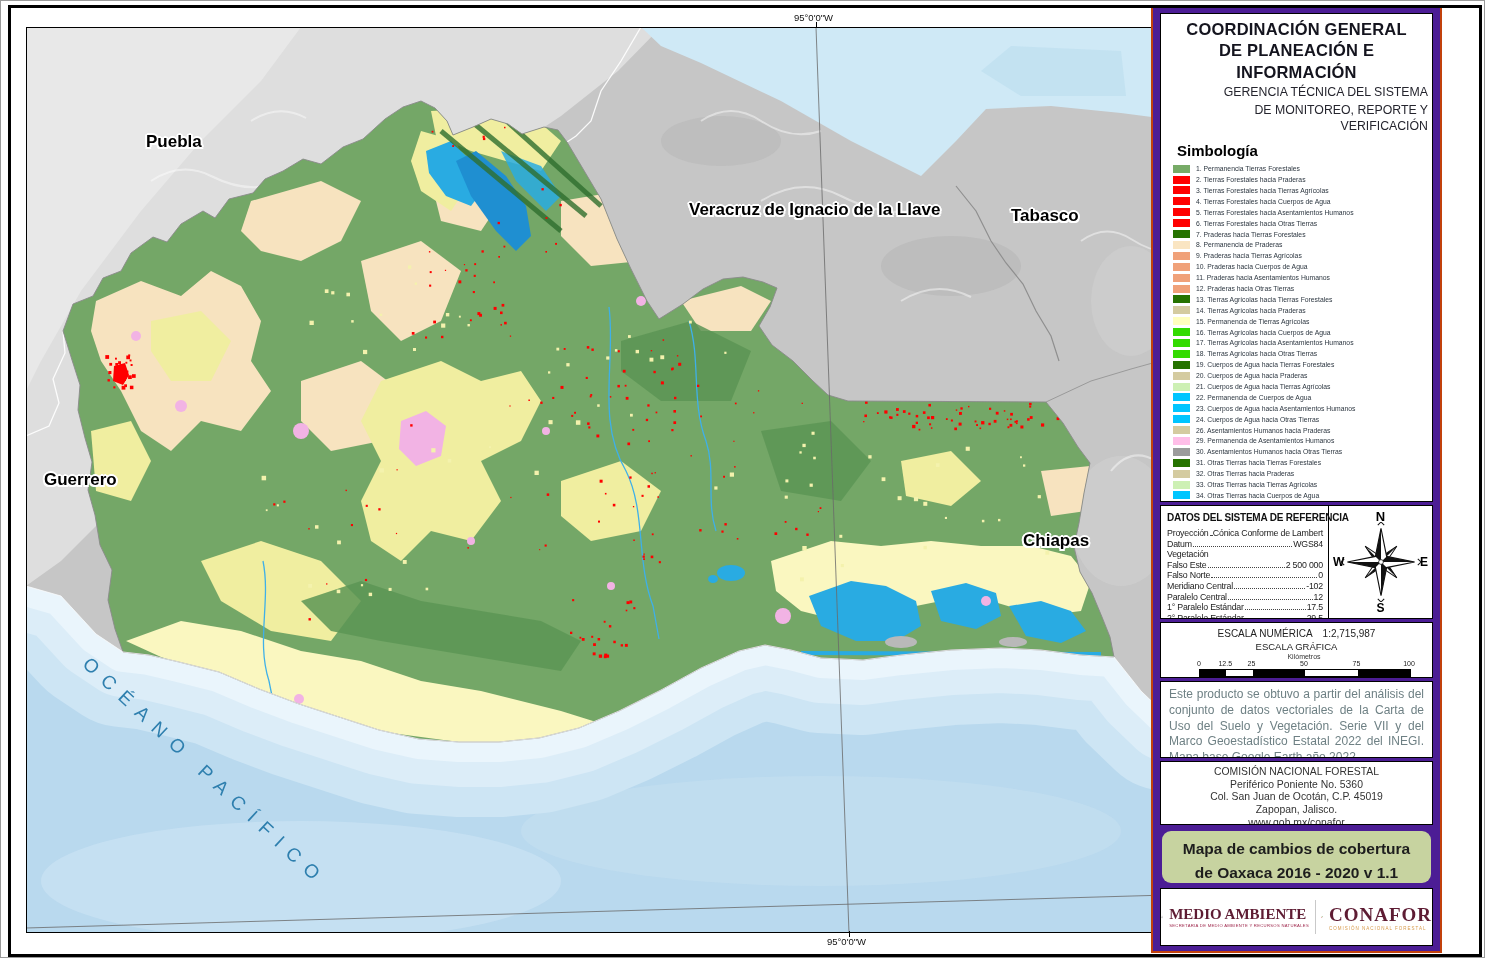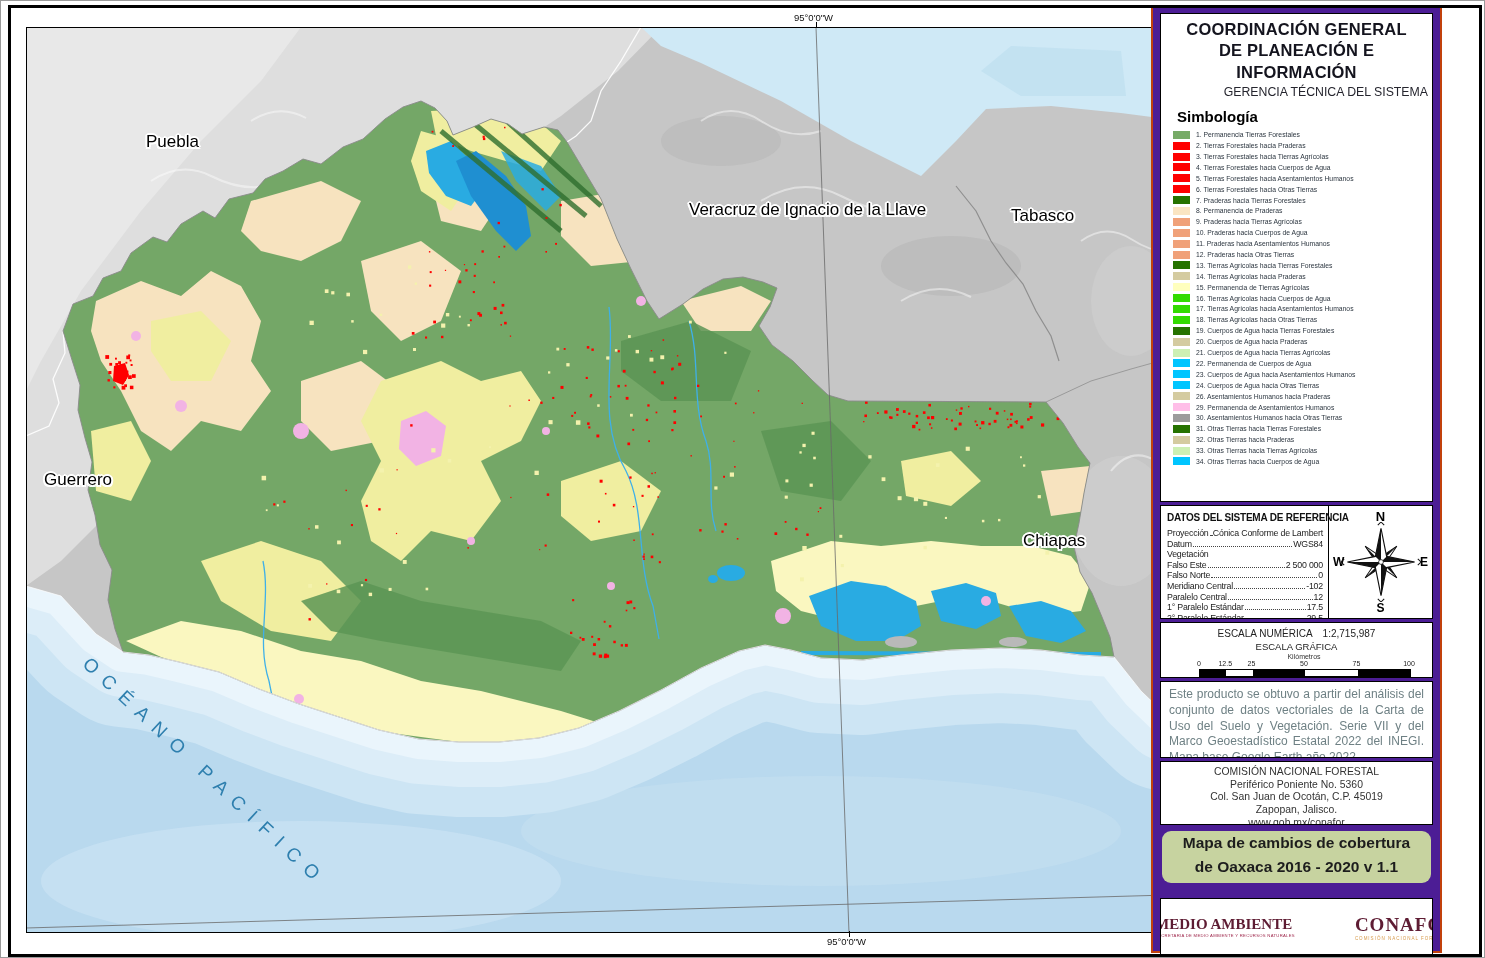--- a/index.html
+++ b/index.html
@@ -2,21 +2,21 @@
 <html><head>
 <meta charset="utf-8">
 <style>
   html,body{margin:0;padding:0;background:#fff;font-family:"Liberation Sans",sans-serif;}
   .canvas{position:relative;width:1483px;height:956px;background:#fff;border:1px solid #9a9a9a;overflow:hidden;}
   .page-frame{position:absolute;left:7px;top:4px;width:1468px;height:946px;border:3px solid #000;pointer-events:none;z-index:50;}
   
   .map-wrap{position:absolute;left:25px;top:26px;width:1141px;height:906px;}
   .map-wrap svg{position:absolute;left:0;top:0;}
   .map-frame{position:absolute;left:25px;top:26px;width:1139px;height:904px;border:1.5px solid #000;z-index:20;pointer-events:none;}
-  .mlabel{position:absolute;font-weight:normal;font-size:17px;color:#000;z-index:21;white-space:nowrap;
+  .mlabel{position:absolute;font-weight:bold;font-size:17px;color:#000;z-index:21;white-space:nowrap;
           text-shadow:-1.5px -1.5px 0 #fff,1.5px -1.5px 0 #fff,-1.5px 1.5px 0 #fff,1.5px 1.5px 0 #fff,0 -2px 0 #fff,0 2px 0 #fff,-2px 0 0 #fff,2px 0 0 #fff;}
   .ocean-label{position:absolute;left:92px;top:652px;z-index:21;color:#2e7fae;font-size:19px;letter-spacing:10px;
           transform:rotate(43deg);transform-origin:left top;font-weight:400;white-space:nowrap;}
   .coord{position:absolute;font-size:9.5px;color:#111;z-index:21;white-space:nowrap;}
   .tick{position:absolute;background:#000;z-index:21;}
   
   .sidebar{position:absolute;left:1150px;top:5px;width:291px;height:947px;border:2px solid #c2410c;background:#4c1d95;box-sizing:border-box;padding:5px 7px;z-index:30;}
   .sbox{border:1.6px solid #000;background:#fff;box-sizing:border-box;}
   .hdr{padding:5px 4px 2px;height:489px;overflow:hidden;}
   .hdr .t1{font-size:16.5px;font-weight:bold;color:#14141e;text-align:center;line-height:1.3;letter-spacing:.2px;}
@@ -37,22 +37,22 @@
   .sc-l1 b{font-weight:400;margin-right:10px;}
   .sc-l2{text-align:center;font-size:9.5px;color:#222;margin-top:2px;}
   .sc-km{position:absolute;left:38px;width:210px;text-align:center;top:30px;font-size:7px;color:#333;}
   .sc-ticks{position:absolute;left:38px;top:37px;width:210px;height:8px;}
   .sc-ticks span{position:absolute;transform:translateX(-50%);font-size:7px;color:#222;}
   .sc-bar{position:absolute;left:38px;top:46px;width:210px;height:6px;border:1px solid #000;display:flex;}
   .sc-bar i{display:block;height:100%;}
   .srcbox{height:77px;margin-top:3px;padding:5px 8px;color:#6e8084;font-size:12px;line-height:1.32;text-align:justify;overflow:hidden;}
   .srcbox p{margin:0 0 6px 0;}
   .addrbox{height:64px;margin-top:3px;text-align:center;font-size:10.4px;color:#333;line-height:1.22;padding-top:4px;overflow:hidden;}
-  .greenbox{margin:6px 2px 15px;height:52px;border-radius:9px;text-align:center;font-weight:bold;font-size:15.5px;color:#1d1d1d;padding-top:0;box-sizing:border-box;line-height:1.55;}
-  .logobox{height:58px;margin-top:2px;display:flex;align-items:center;justify-content:center;gap:20px;overflow:hidden;}
+  .greenbox{margin:6px 2px 5px;height:52px;border-radius:9px;text-align:center;font-weight:bold;font-size:15.5px;color:#1d1d1d;padding-top:6px;box-sizing:border-box;line-height:1.55;}
+  .logobox{height:58px;margin-top:2px;display:flex;align-items:center;justify-content:center;gap:6px;overflow:hidden;}
   .wm{font-family:"Liberation Serif",serif;font-weight:bold;color:#5e1c33;}
   .wm-sub{font-size:4.2px;color:#9d2449;letter-spacing:.3px;white-space:nowrap;}
   .logo-div{width:1px;height:34px;background:#c9c9c9;}
   .conafor-sub{font-size:4.5px;color:#d79a4a;letter-spacing:1px;white-space:nowrap;}
 </style>
 </head>
 <body>
 
 <div class="canvas">
   <div class="page-frame"></div>
@@ -535,20 +535,21 @@
   <div class="tick" style="left:848px;top:930px;width:1px;height:6px;"></div>
   <div class="coord" style="left:1170px;top:902px;transform:rotate(-90deg);transform-origin:top left;">15°0'0"N</div>
   <div class="tick" style="left:1164px;top:895px;width:6px;height:1px;"></div>
 
   <div class="sidebar">
 
     <div class="sbox hdr">
       <div class="t1">COORDINACIÓN GENERAL</div>
       <div class="t1">DE PLANEACIÓN E INFORMACIÓN</div>
       <div class="t2">GERENCIA TÉCNICA DEL SISTEMA</div>
+      <div class="t2">DE MONITOREO, REPORTE Y VERIFICACIÓN</div>
       <div class="leg-title">Simbología</div>
       <div id="legend-rows">
           <div class="lrow">
             <span class="lsw" style="background: rgb(119, 171, 103);"></span>
             <span class="llb">1. Permanencia Tierras Forestales</span>
           </div>
           <div class="lrow">
             <span class="lsw" style="background: rgb(255, 0, 0);"></span>
             <span class="llb">2. Tierras Forestales hacia Praderas</span>
           </div>

